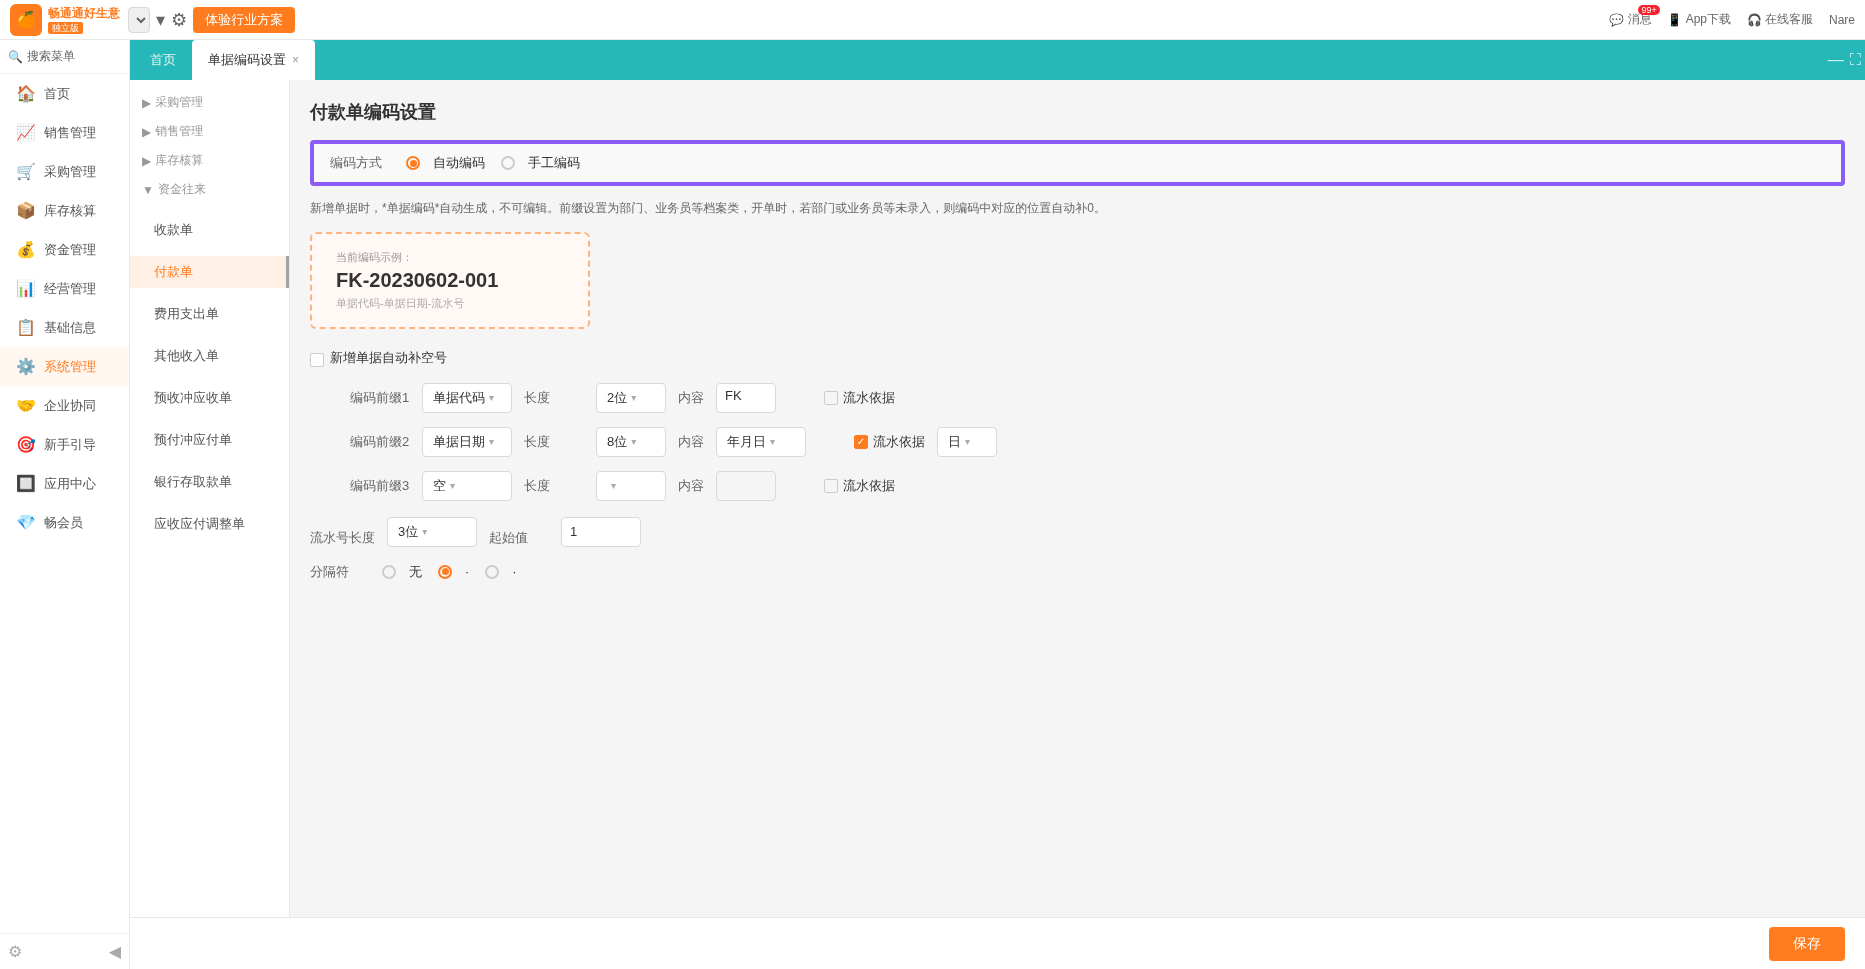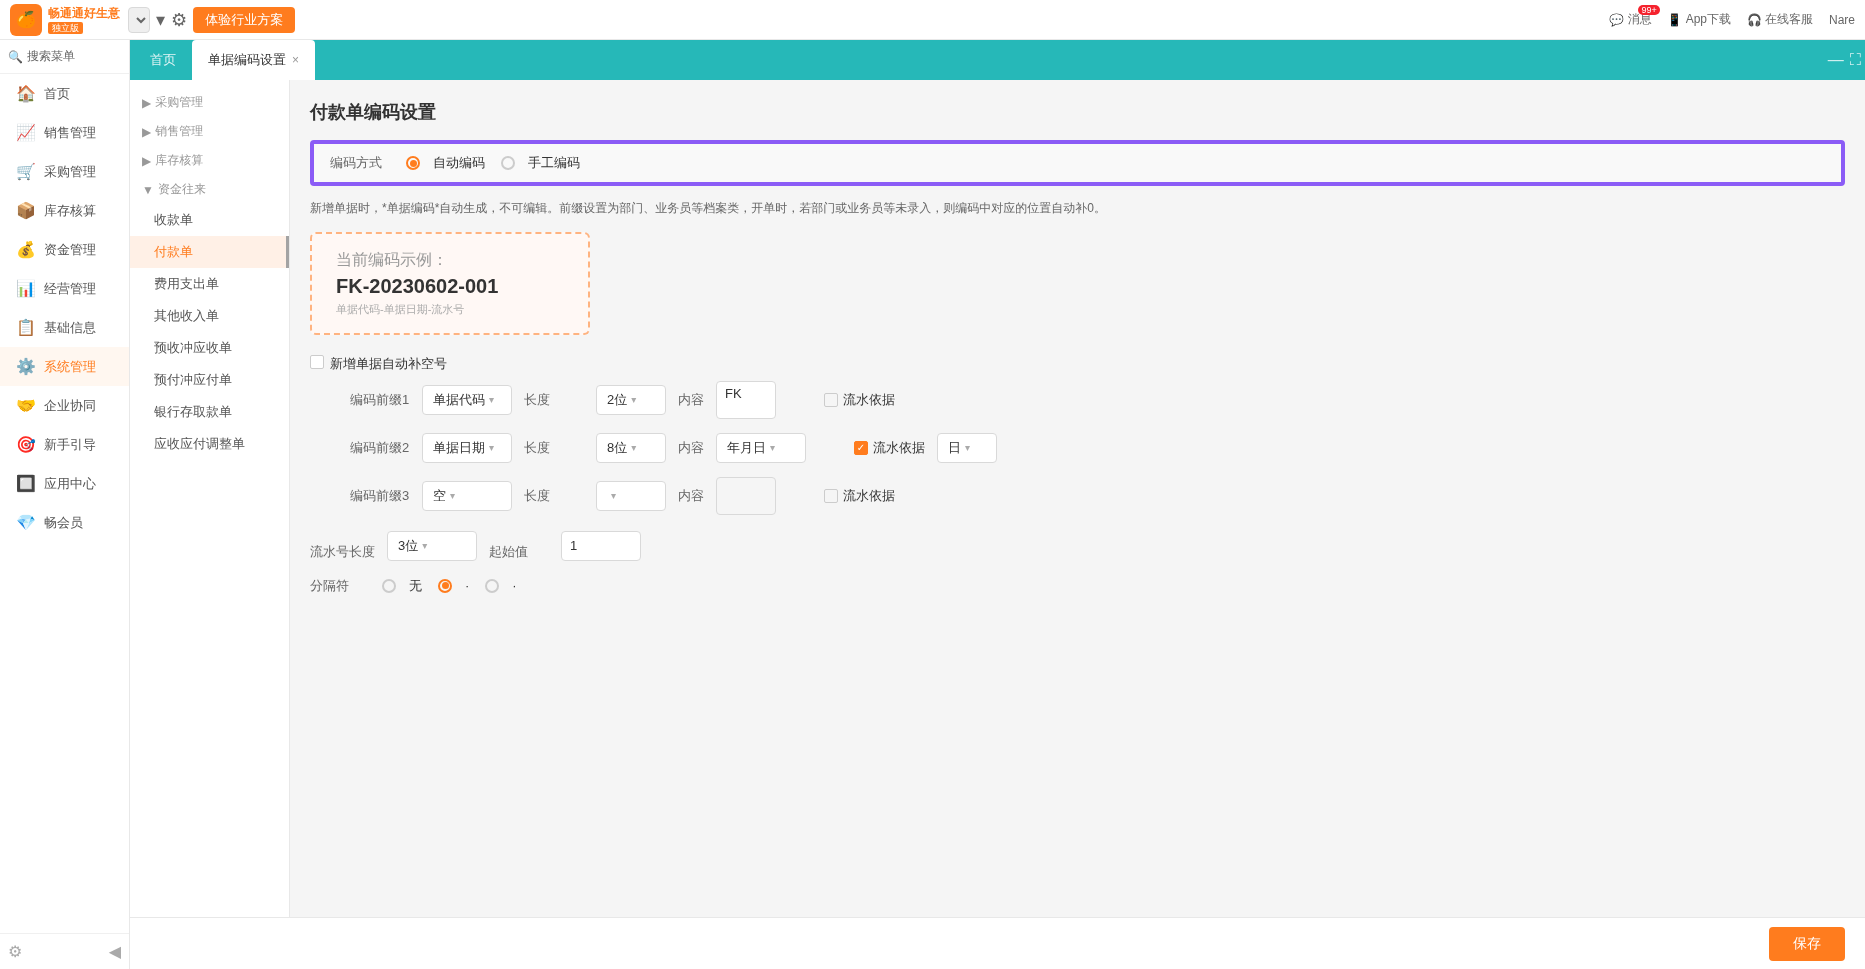--- a/index.html
+++ b/index.html
@@ -137,20 +137,21 @@
       cursor: pointer;
       display: flex;
       align-items: center;
       gap: 4px;
     }
     .lm-item {
       padding: 7px 16px 7px 24px;
       font-size: 13px;
       color: #555;
       cursor: pointer;
+      margin-top: 10px;
     }
     .lm-item.active { background: #fff0e6; color: #ff7c1e; border-right: 3px solid #a3a3a3; }
 
     
     .main-panel {
       flex: 1;
       background: #f5f5f5;
       overflow-y: auto;
       padding: 20px;
       position: relative;
@@ -201,30 +202,30 @@
     
     .code-preview {
       border: 2px dashed #ffb380;
       background: #fff8f5;
       border-radius: 6px;
       padding: 16px 24px;
       display: inline-block;
       margin-bottom: 20px;
       min-width: 280px;
     }
-    .code-preview-example { font-size: 16px; color: #999; margin-bottom: 4px; }
+    .code-preview-example { font-size: 11px; color: #999; margin-bottom: 4px; }
     .code-preview-value { font-size: 20px; font-weight: 700; color: #333; }
     .code-preview-desc { font-size: 11px; color: #aaa; margin-top: 4px; }
 
     
     .checkbox-row {
       display: flex;
-      align-items: flex-start;
+      align-items: flex-end;
       gap: 6px;
-      margin-bottom: 8px;
+      margin-bottom: 16px;
     }
     .cb-box {
       width: 14px; height: 14px; border: 1px solid #ccc; border-radius: 2px;
       cursor: pointer; background: #fff;
     }
 
     
     .form-rows { display: flex; flex-direction: column; gap: 14px; margin-bottom: 16px; }
     .form-row { display: flex; align-items: center; gap: 12px; flex-wrap: wrap; margin-left: 40px; }
     .form-label { color: #666; font-size: 13px; min-width: 60px; }
@@ -234,21 +235,21 @@
       padding: 4px 10px; background: #fff; cursor: pointer;
       font-size: 13px; min-width: 90px; height: 30px;
     }
     .form-select-arrow { color: #aaa; font-size: 10px; }
     .form-input {
       border: 1px solid #d9d9d9; border-radius: 4px;
       padding: 4px 8px; font-size: 13px; height: 30px;
       background: #fff; color: #333;
     }
     .content-label { color: #666; font-size: 13px; }
-    .content-value { font-size: 13px; color: #333; border: 1px solid #d9d9d9; border-radius: 4px; padding: 4px 8px; min-width: 60px; height: 38px; background: #fff; }
+    .content-value { font-size: 13px; color: #333; border: 1px solid #d9d9d9; border-radius: 4px; padding: 4px 8px; min-width: 60px; height: 30px; background: #fff; }
     .content-value.readonly { background: #f5f5f5; }
 
     
     .inline-cb { display: flex; align-items: center; gap: 5px; padding-left: 36px; }
     .inline-cb-box {
       width: 14px; height: 14px; border: 1px solid #ccc; border-radius: 2px; cursor: pointer;
     }
     .inline-cb-box.checked { background: #ff7c1e; border-color: #ff7c1e; }
 
     

